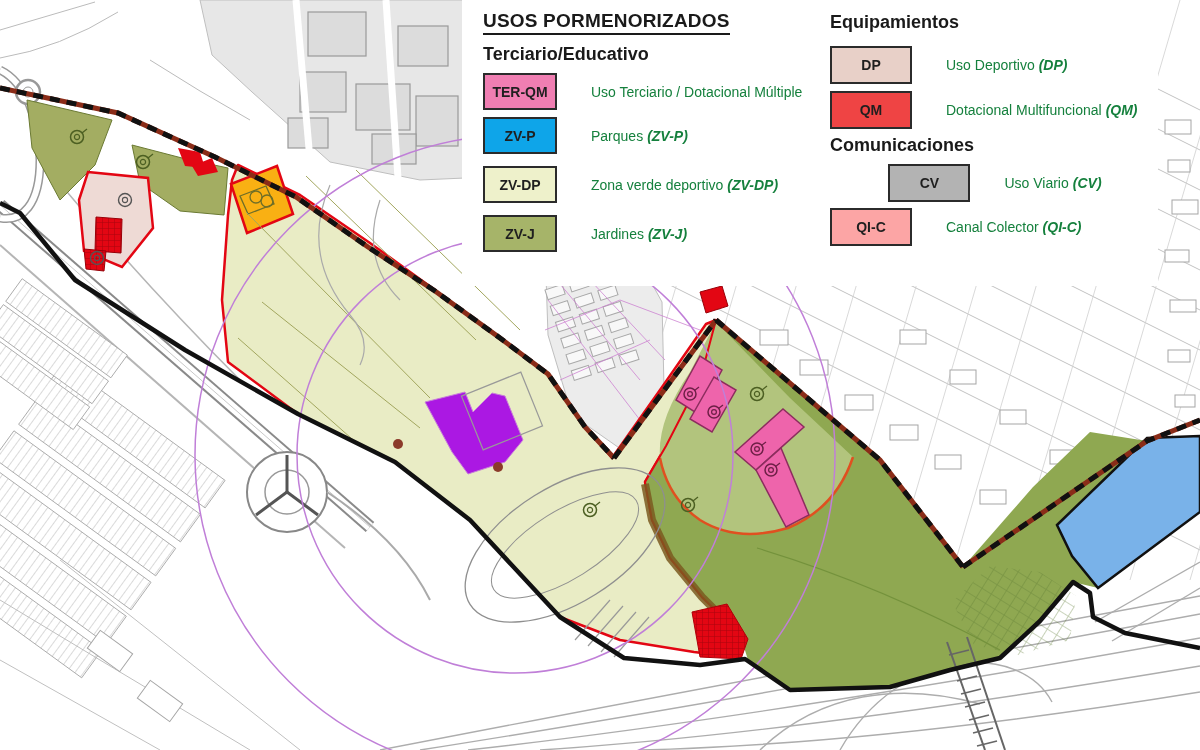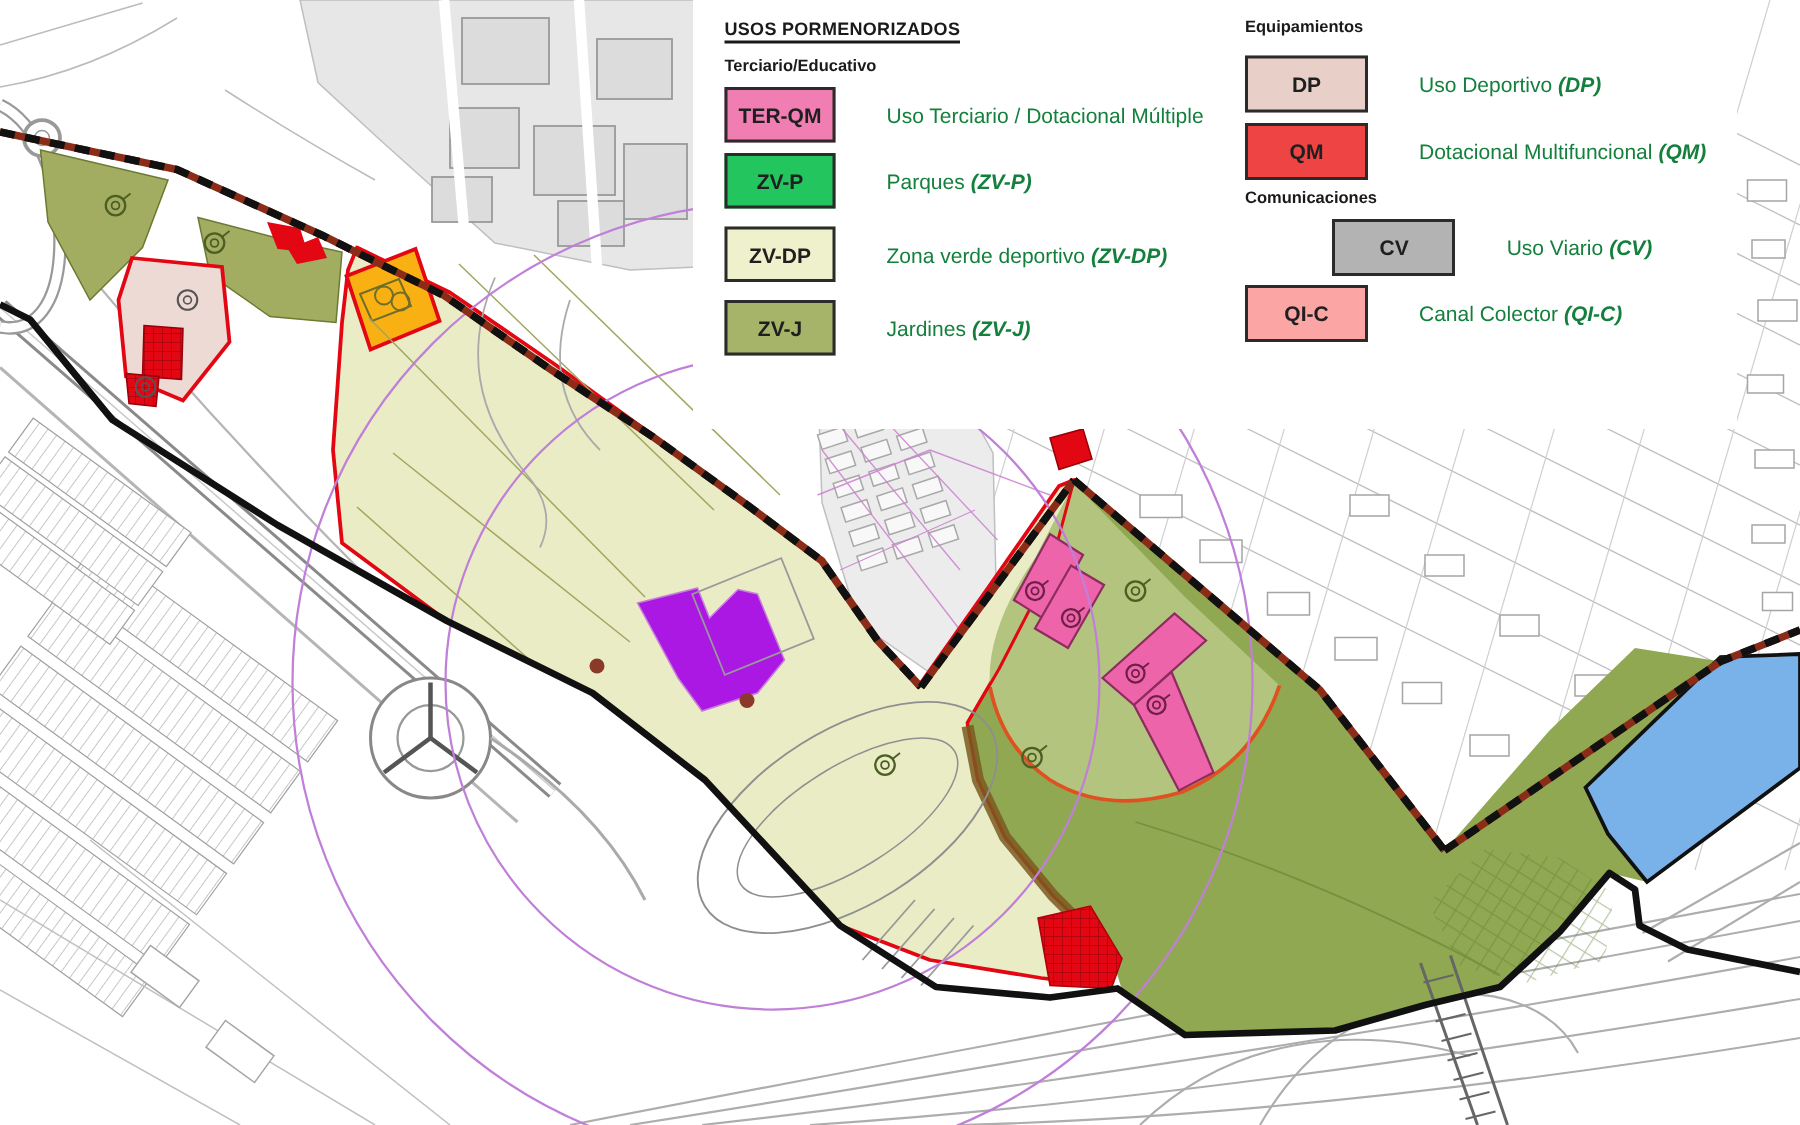--- a/index.html
+++ b/index.html
@@ -11,24 +11,24 @@
   #map-svg{position:absolute;left:0;top:0;width:1200px;height:750px;}
   
   .legend-panel{
     position:absolute;left:462px;top:0;width:696px;height:286px;
     background:#ffffff;z-index:5;
   }
   .legend-col{position:absolute;top:0;}
   .legend-col.left{left:21px;top:10px;width:330px;}
   .legend-col.right{left:368px;top:12px;width:330px;}
   .legend-title{
-    font-size:12px;font-weight:bold;color:#1a1a1a;letter-spacing:.2px;
+    font-size:19px;font-weight:bold;color:#1a1a1a;letter-spacing:.2px;
     border-bottom:2px solid #1a1a1a;display:inline-block;padding-bottom:1px;margin-bottom:5px;
   }
-  .legend-heading{font-size:11px;font-weight:bold;color:#1a1a1a;margin:4px 0 8px 0;}
+  .legend-heading{font-size:18px;font-weight:bold;color:#1a1a1a;margin:4px 0 8px 0;}
   .legend-item{display:flex;align-items:center;margin-bottom:12px;}
   .legend-item.first{margin-bottom:7px;}
   .swatch{
     width:70px;height:33px;border:2px solid #2b2b2b;box-sizing:content-box;
     display:flex;align-items:center;justify-content:center;
     font-size:14px;font-weight:bold;color:#1f1f1f;flex:0 0 auto;
   }
   .legend-col.right .swatch{width:78px;height:34px;}
   .legend-label{font-size:14px;color:#15803d;margin-left:34px;white-space:nowrap;}
   .legend-label .paren{font-weight:bold;font-style:italic;margin-left:4px;}
@@ -355,21 +355,21 @@
 
     <div class="legend-item first">
       <div class="swatch" style="background-color: rgb(240, 126, 178);">TER-QM</div>
       <div class="legend-label">
         <span>Uso Terciario / Dotacional Múltiple</span><span class="paren"></span>
       </div>
     </div>
 
 
     <div class="legend-item">
-      <div class="swatch" style="background-color: #22c55e;">ZV-P</div>
+      <div class="swatch" style="background-color: #0ea5e9;">ZV-P</div>
       <div class="legend-label">
         <span>Parques</span><span class="paren">(ZV-P)</span>
       </div>
     </div>
 
     <div class="legend-item">
       <div class="swatch" style="background-color: rgb(238, 241, 203);">ZV-DP</div>
       <div class="legend-label">
         <span>Zona verde deportivo</span><span class="paren">(ZV-DP)</span>
       </div>

